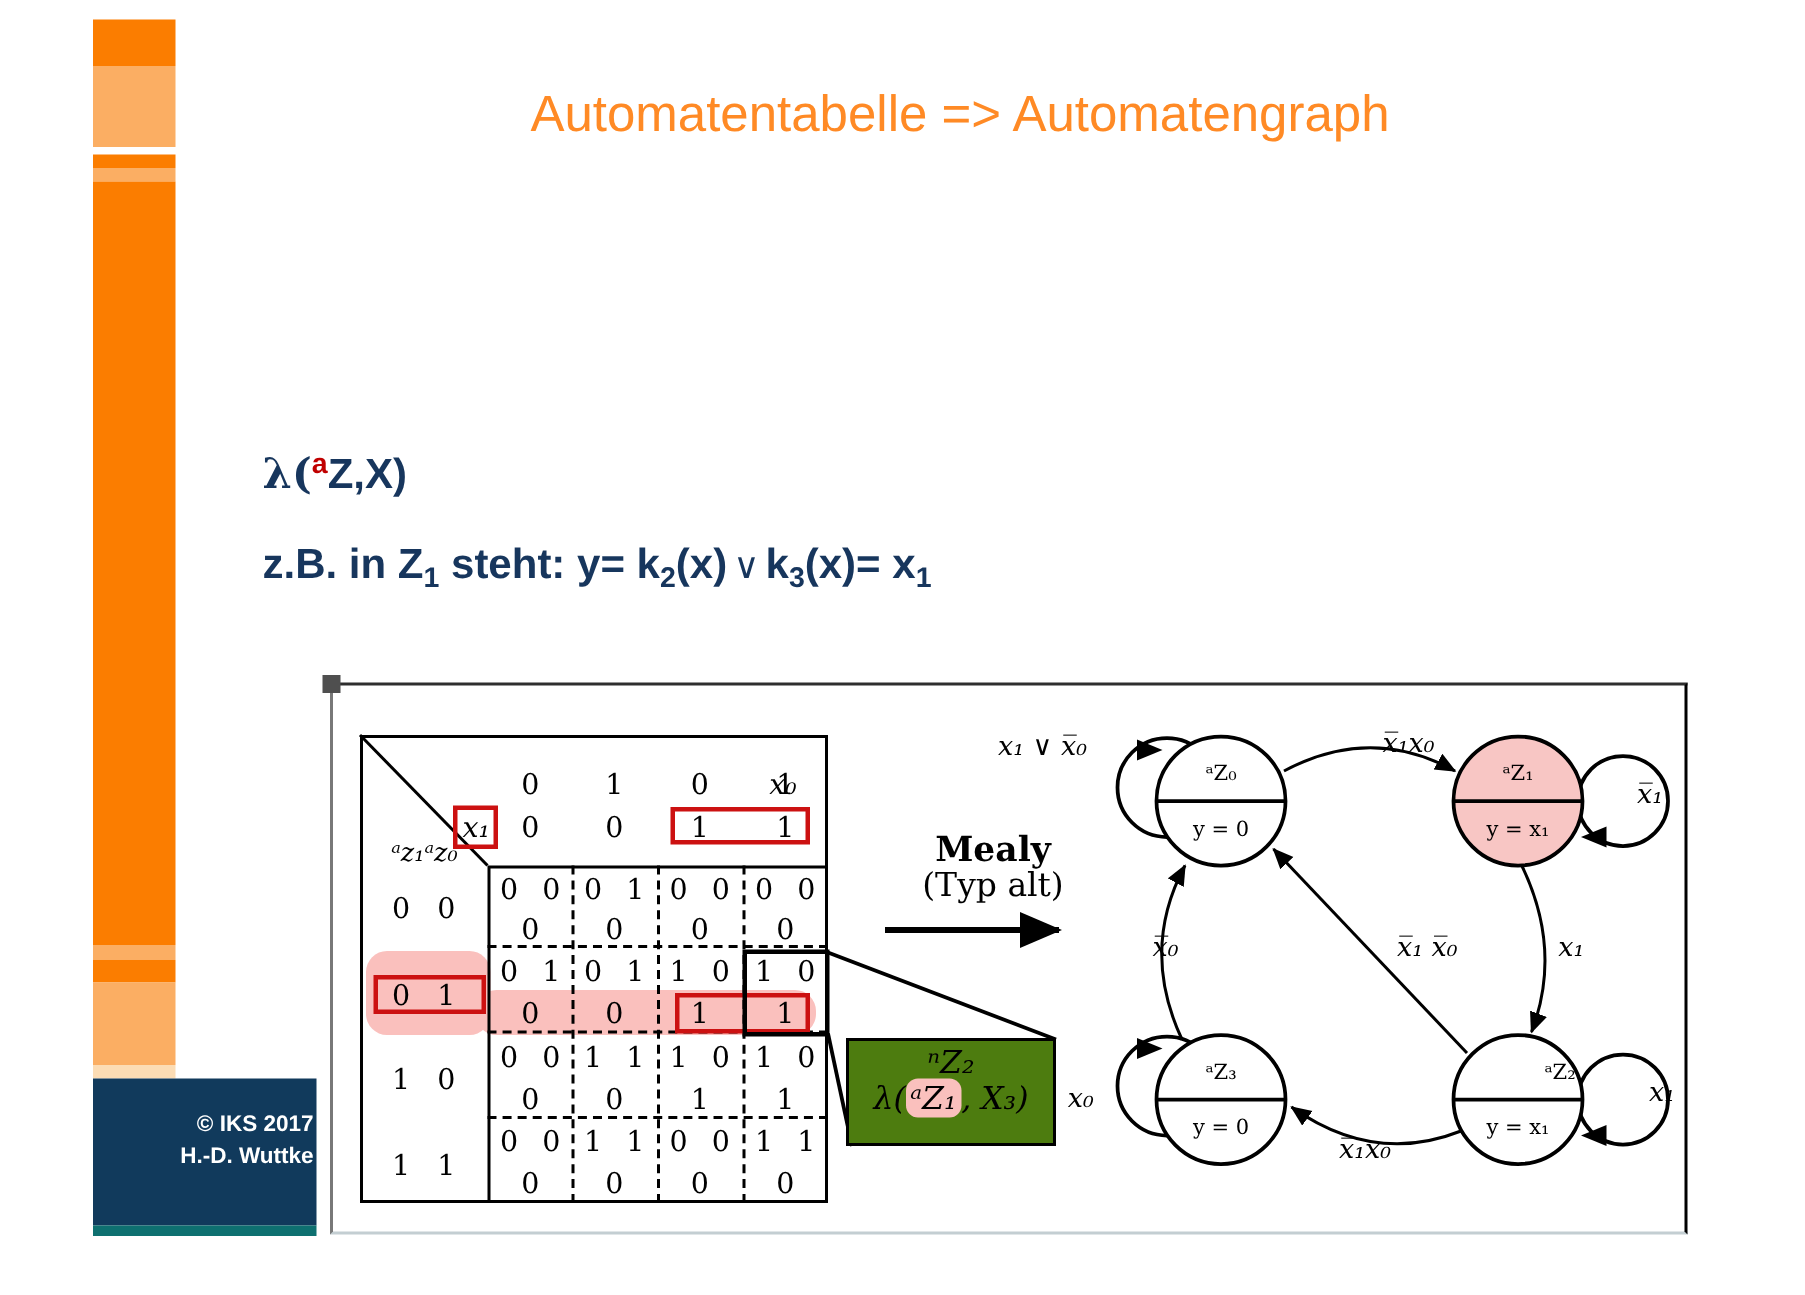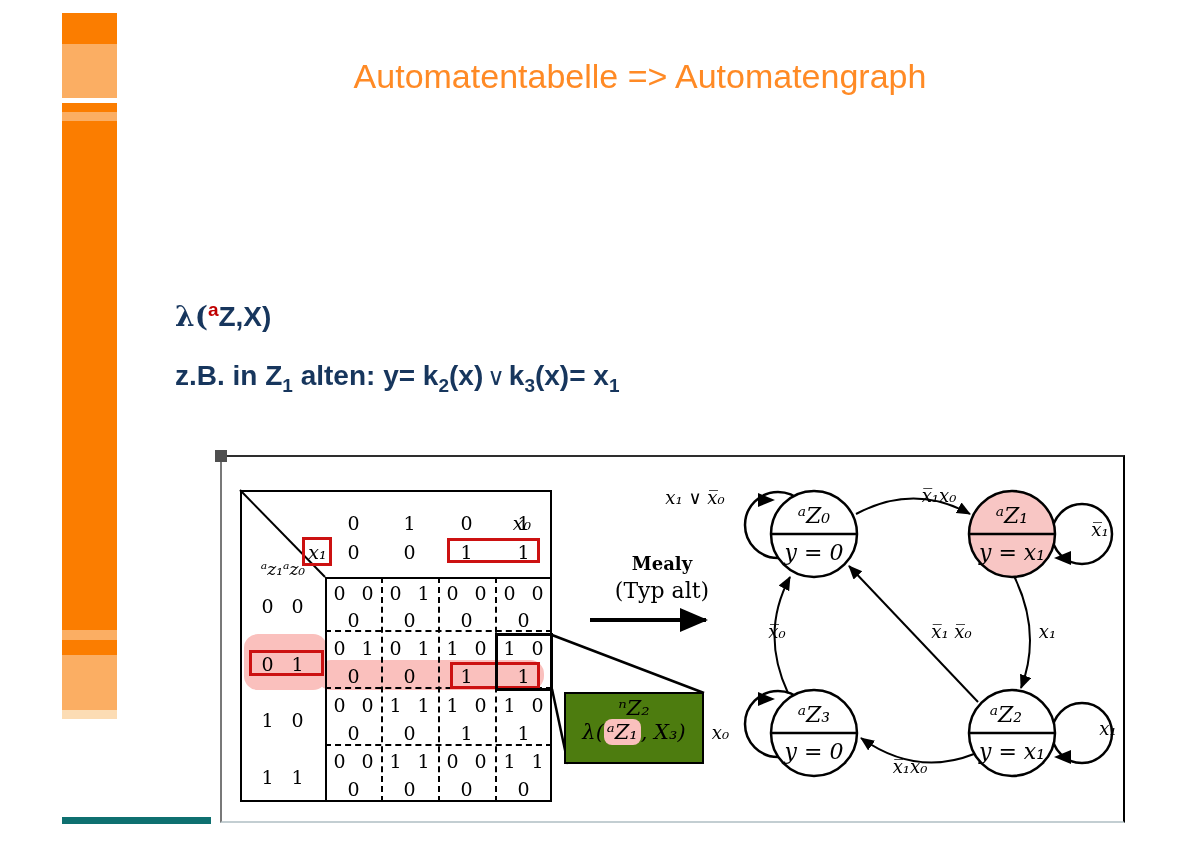--- a/index.html
+++ b/index.html
@@ -42,53 +42,59 @@
   
   .callout{position:absolute;left:342px;top:235px;width:140px;height:72px;background:#4d7c0f;
            border:2.5px solid #000;box-sizing:border-box;text-align:center;
            font-family:"DejaVu Serif",serif;font-style:italic;font-size:21px;color:#000;}
   .callout .cl1{margin-top:2px;}
   .chl{background:#FAC0BD;border-radius:8px;padding:1px 3px;}
   
   .mlab{position:absolute;font-family:"DejaVu Serif",serif;font-style:italic;font-size:18px;
         color:#000;text-align:center;white-space:nowrap;}
   .mealy-t{position:absolute;left:375px;top:96px;width:130px;text-align:center;
-           font-family:"DejaVu Serif",serif;font-weight:bold;font-size:18px;color:#000;}
+           font-family:"DejaVu Serif",serif;font-weight:bold;font-size:23px;color:#000;}
   .mealy-s{position:absolute;left:375px;top:121px;width:130px;text-align:center;
            font-family:"DejaVu Serif",serif;font-size:22px;color:#000;}
   .sname,.sout{position:absolute;width:84px;text-align:center;font-family:"DejaVu Serif",serif;
-        font-style:italic;font-size:22px;height:24px;line-height:24px;color:#000;}
+        font-size:14px;height:24px;line-height:24px;color:#000;}
 </style>
 </head>
 <body>
 
 <div class="slide">
 
   <div class="band" style="top:13px;height:31px;background:#FB7D00;"></div>
   <div class="band" style="top:44px;height:54px;background:#FBAE63;"></div>
   <div class="band" style="top:103px;height:9px;background:#FB7D00;"></div>
   <div class="band" style="top:112px;height:9px;background:#FBAE63;"></div>
   <div class="band" style="top:121px;height:509px;background:#FB7D00;"></div>
   <div class="band" style="top:630px;height:10px;background:#FBAE63;"></div>
   <div class="band" style="top:640px;height:15px;background:#FB7D00;"></div>
   <div class="band" style="top:655px;height:55px;background:#FBAE63;"></div>
   <div class="band" style="top:710px;height:9px;background:#FCDCB4;"></div>
 
+  <div class="footer-blue">
+    <div class="footer-text">
+      <div>© IKS 2017</div>
+      <div>H.-D. Wuttke</div>
+    </div>
+  </div>
   <div class="footer-teal"></div>
 
   <div class="title">Automatentabelle =&gt; Automatengraph</div>
 
 
 
   <div class="bodyline" style="left:175px;top:299px;">
     <span class="lambda">λ(</span><sup class="rsup">a</sup><span>Z,X)</span>
   </div>
 
   <div class="bodyline" style="left:175px;top:360px;">
-    <span>z.B. in Z</span><sub class="bsub">1</sub><span> alten: y= k</span><sub class="bsub">2</sub><span>(x)</span><span style="font-weight:400;font-size:24px;padding:0 4px;">∨</span><span>k</span><sub class="bsub">3</sub><span>(x)= x</span><sub class="bsub">1</sub>
+    <span>z.B. in Z</span><sub class="bsub">1</sub><span> steht: y= k</span><sub class="bsub">2</sub><span>(x)</span><span style="font-weight:400;font-size:24px;padding:0 4px;">∨</span><span>k</span><sub class="bsub">3</sub><span>(x)= x</span><sub class="bsub">1</sub>
   </div>
 
   <div class="figure">
     <div class="handle"></div>
 
     <svg width="901" height="364" viewBox="0 0 901 364">
       <defs>
         <marker id="arr" markerWidth="9" markerHeight="7" refX="6.5" refY="3" orient="auto">
           <polygon points="0,0 7,3 0,6" fill="#000"></polygon>
         </marker>
@@ -214,17 +220,17 @@
     <div class="mlab" style="left:481px;top:265px;width:35px;">x₀</div>
     <div class="mlab" style="left:866px;top:261px;width:40px;">x₁</div>
     <div class="mlab" style="left:653px;top:299px;width:70px;">x̅₁x₀</div>
 
     <div class="sname" style="left:550px;top:47px;">ᵃZ₀</div>
     <div class="sout" style="left:550px;top:84px;">y = 0</div>
     <div class="sname" style="left:748px;top:47px;">ᵃZ₁</div>
     <div class="sout" style="left:748px;top:84px;">y = x₁</div>
     <div class="sname" style="left:550px;top:246px;">ᵃZ₃</div>
     <div class="sout" style="left:550px;top:283px;">y = 0</div>
-    <div class="sname" style="left:742px;top:246px;">ᵃZ₂</div>
+    <div class="sname" style="left:776px;top:246px;">ᵃZ₂</div>
     <div class="sout" style="left:748px;top:283px;">y = x₁</div>
   </div>
 
 </div>
 
 </body></html>

